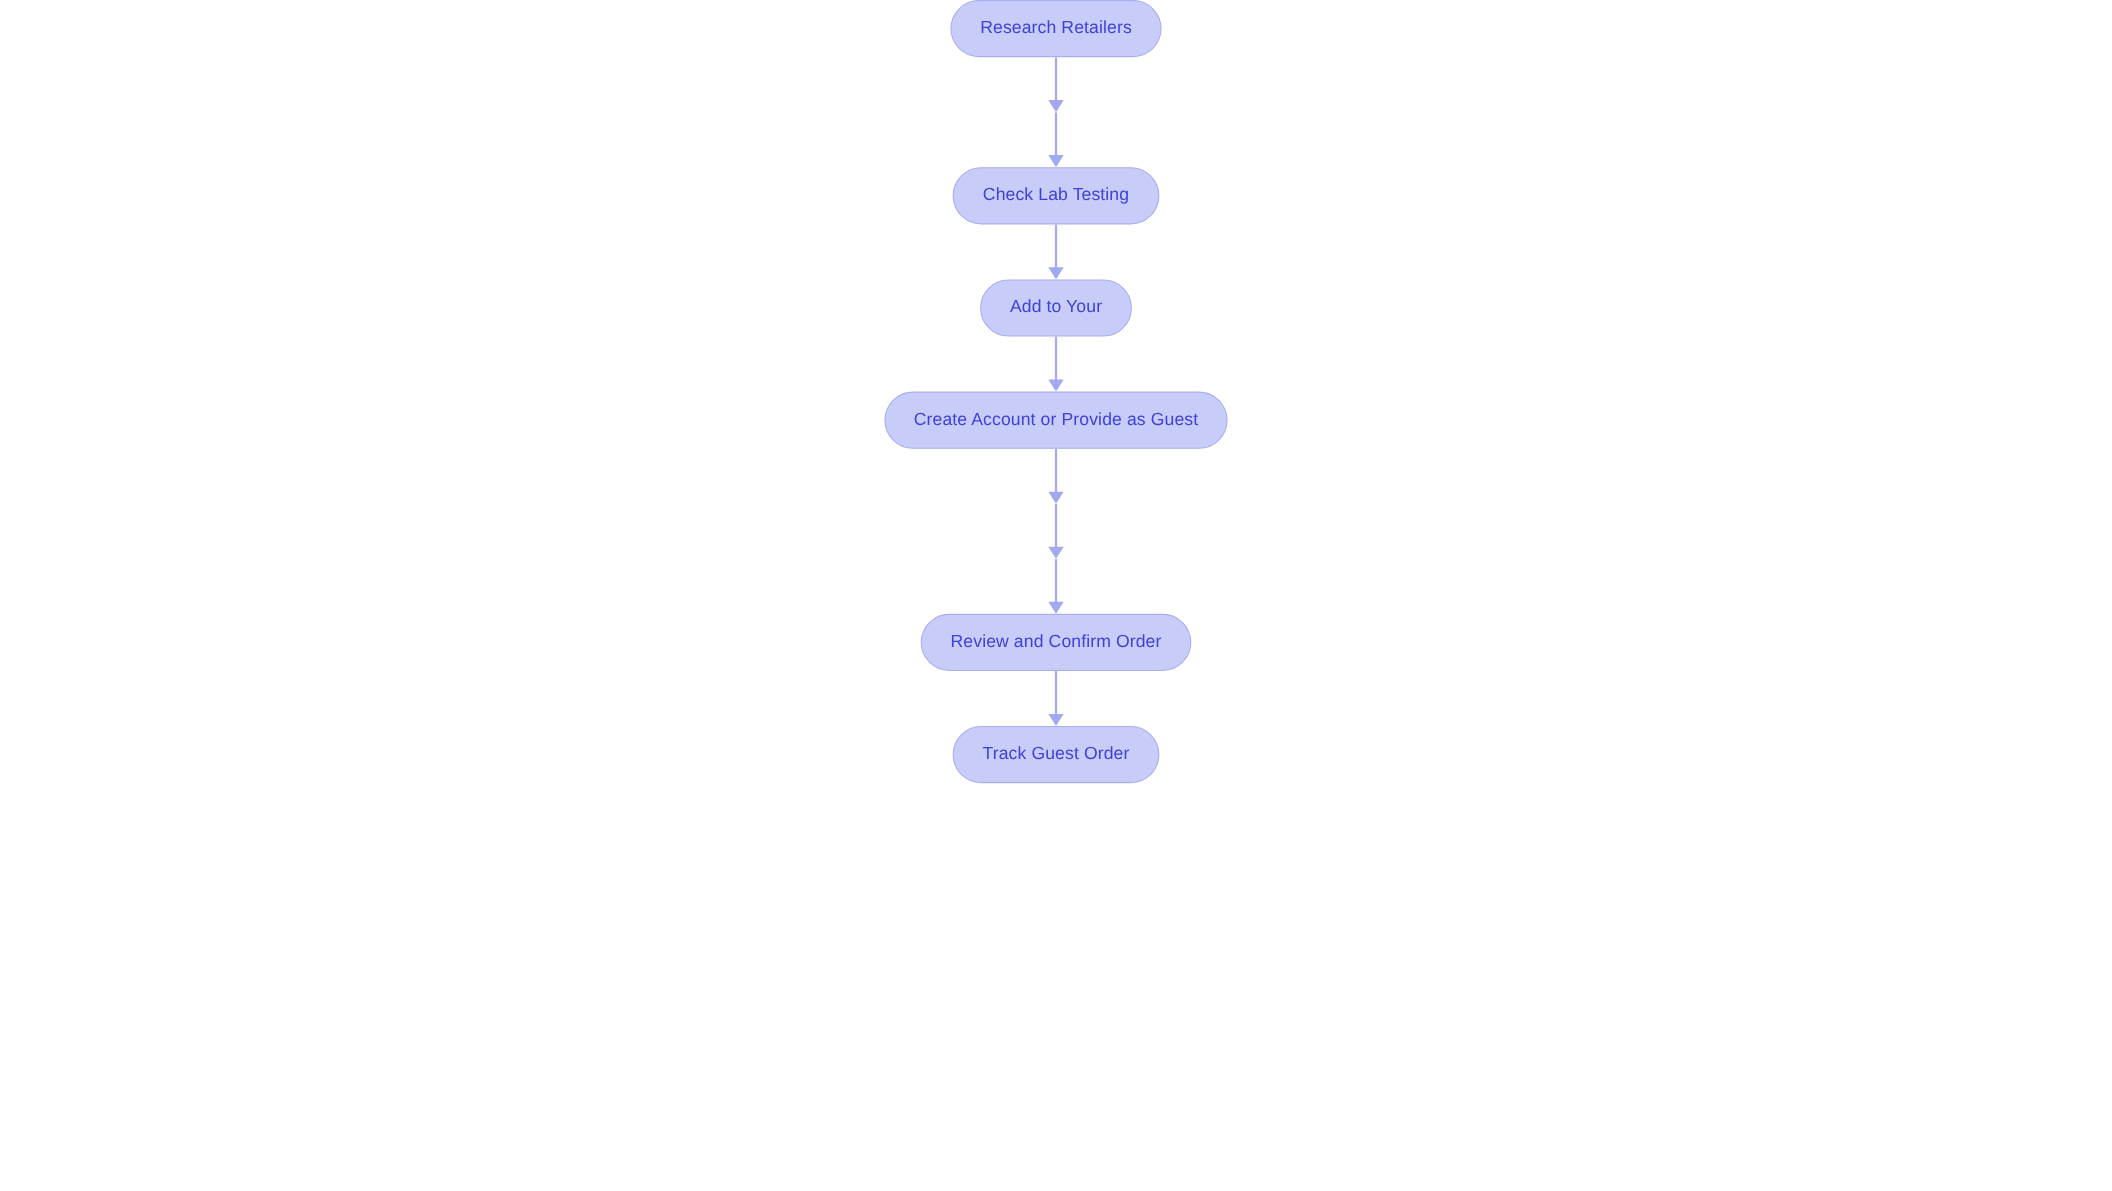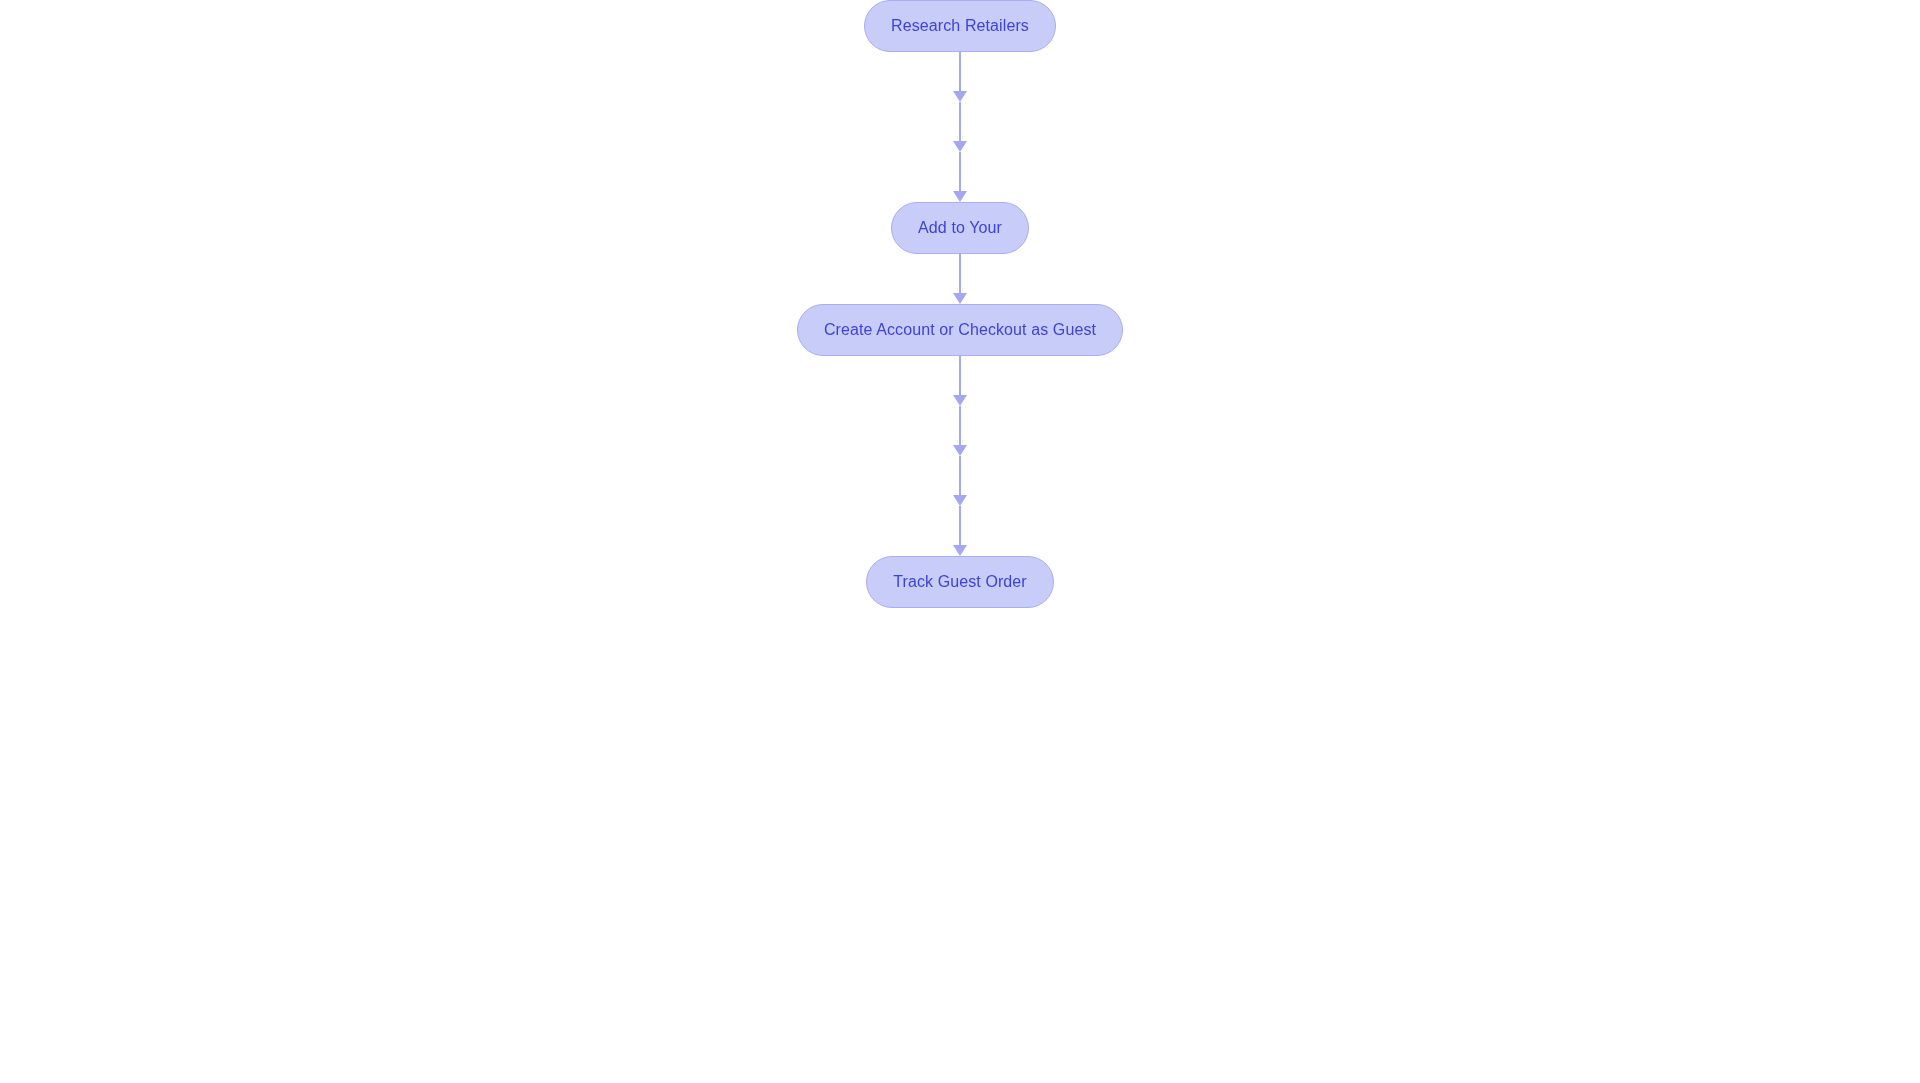--- a/index.html
+++ b/index.html
@@ -82,56 +82,62 @@
       <line class="conn-line" x1="10" y1="0" x2="10" y2="40"></line>
       <polygon class="conn-head" points="3,39 17,39 10,50"></polygon>
     </svg>
 
 
     <svg class="connector" viewBox="0 0 20 50">
       <line class="conn-line" x1="10" y1="0" x2="10" y2="40"></line>
       <polygon class="conn-head" points="3,39 17,39 10,50"></polygon>
     </svg>
 
+    <div class="node">
+      <span class="node-label">Check Lab Testing</span>
+    </div>
 
     <svg class="connector" viewBox="0 0 20 50">
       <line class="conn-line" x1="10" y1="0" x2="10" y2="40"></line>
       <polygon class="conn-head" points="3,39 17,39 10,50"></polygon>
     </svg>
 
     <div class="node">
       <span class="node-label">Add to Your</span>
     </div>
 
     <svg class="connector" viewBox="0 0 20 50">
       <line class="conn-line" x1="10" y1="0" x2="10" y2="40"></line>
       <polygon class="conn-head" points="3,39 17,39 10,50"></polygon>
     </svg>
 
     <div class="node">
-      <span class="node-label">Create Account or Checkout as Guest</span>
+      <span class="node-label">Create Account or Provide as Guest</span>
     </div>
 
     <svg class="connector" viewBox="0 0 20 50">
       <line class="conn-line" x1="10" y1="0" x2="10" y2="40"></line>
       <polygon class="conn-head" points="3,39 17,39 10,50"></polygon>
     </svg>
 
 
     <svg class="connector" viewBox="0 0 20 50">
       <line class="conn-line" x1="10" y1="0" x2="10" y2="40"></line>
       <polygon class="conn-head" points="3,39 17,39 10,50"></polygon>
     </svg>
 
 
     <svg class="connector" viewBox="0 0 20 50">
       <line class="conn-line" x1="10" y1="0" x2="10" y2="40"></line>
       <polygon class="conn-head" points="3,39 17,39 10,50"></polygon>
     </svg>
 
+    <div class="node">
+      <span class="node-label">Review and Confirm Order</span>
+    </div>
 
     <svg class="connector" viewBox="0 0 20 50">
       <line class="conn-line" x1="10" y1="0" x2="10" y2="40"></line>
       <polygon class="conn-head" points="3,39 17,39 10,50"></polygon>
     </svg>
 
     <div class="node">
       <span class="node-label">Track Guest Order</span>
     </div>
 

